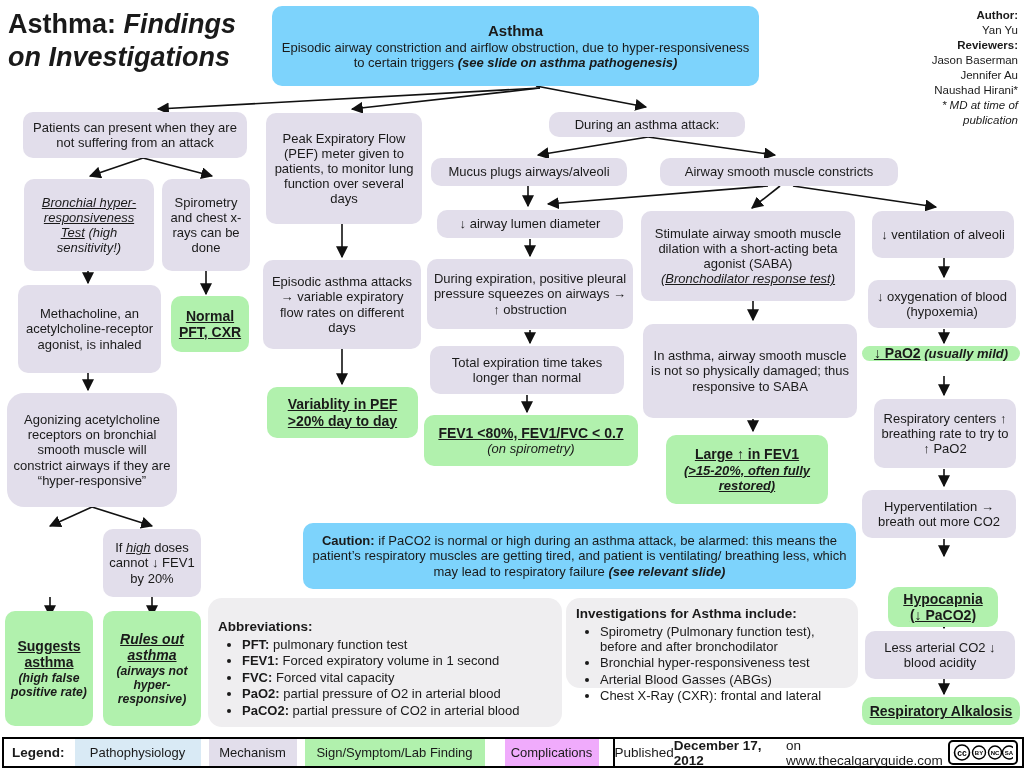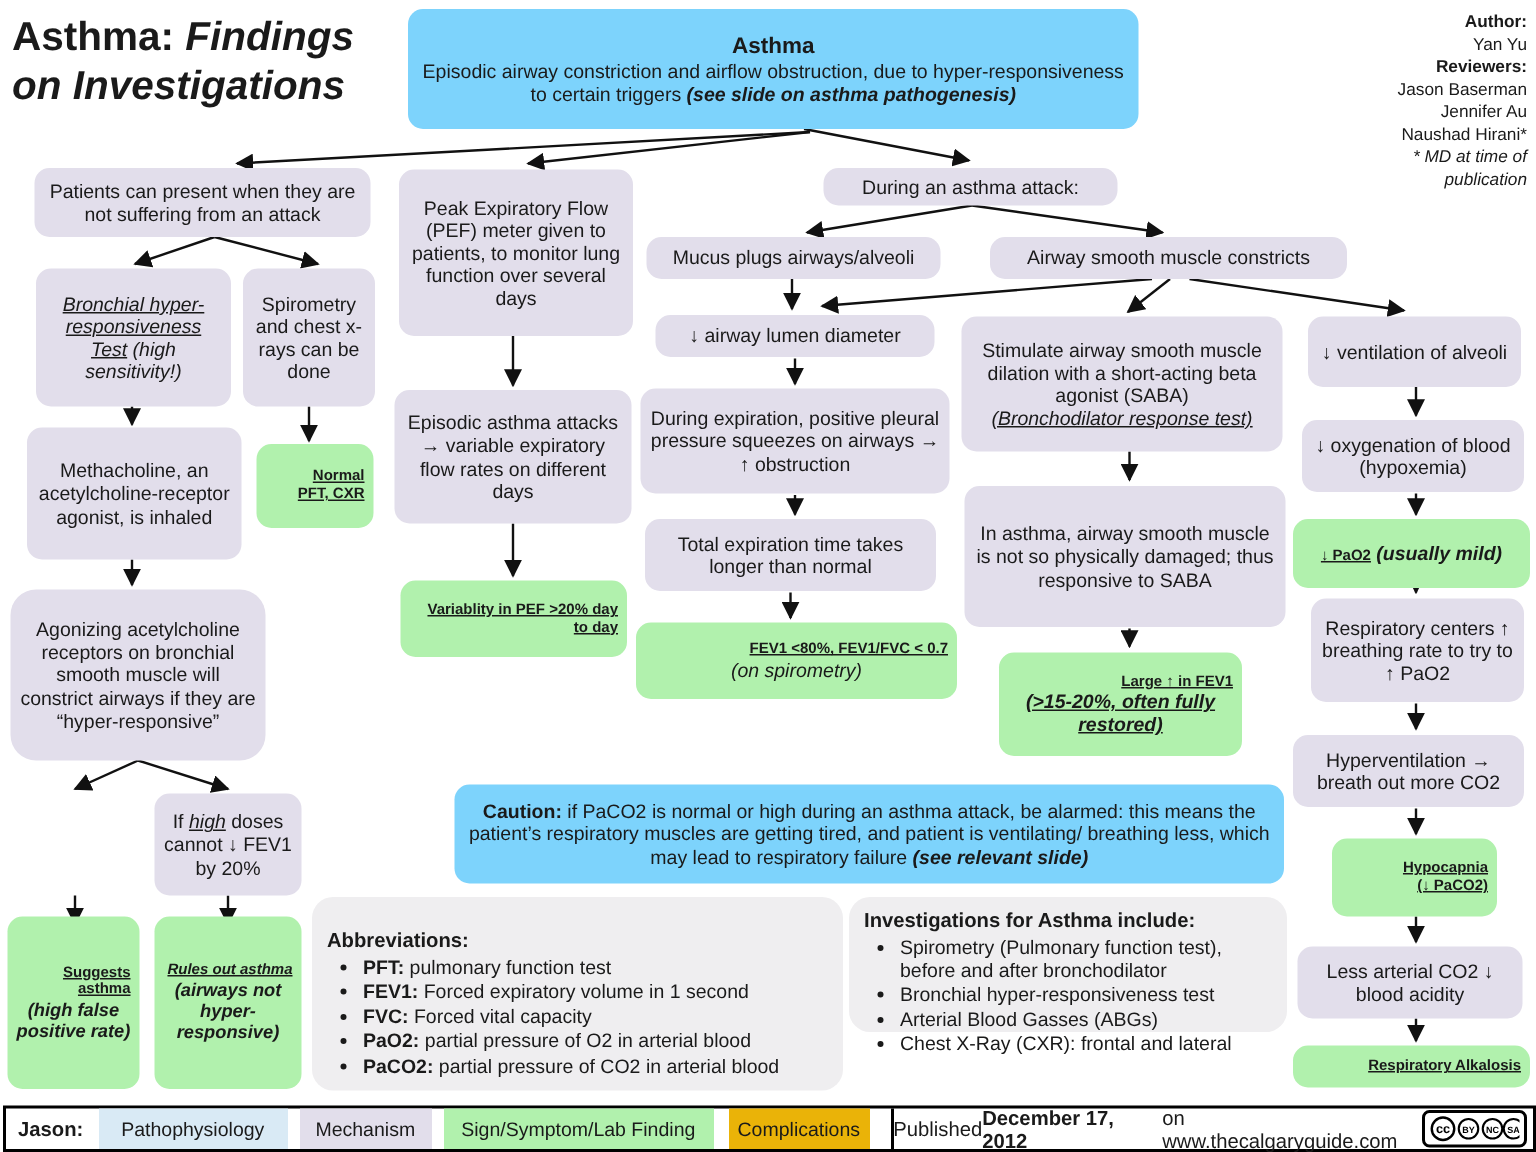--- a/index.html
+++ b/index.html
@@ -11,37 +11,37 @@
       font-size:13px;line-height:1.16;padding:4px 6px;box-sizing:border-box;}
   .bx .tx{width:100%;}
   .green{background:#b1f1ad;}
   .pink{background:#7dd3fc;}
   .gray{background:#efeef0;border-radius:14px;align-items:flex-start;text-align:left;}
   .u{text-decoration:underline;}
   .i{font-style:italic;}
   .b{font-weight:bold;}
   .pre{white-space:pre-line;}
   .blk{display:block;}
-  .f14{font-size:10px;text-align:right;}
+  .f14{font-size:14px;}
   .f12{font-size:12.2px;}
   .title{position:absolute;left:8px;top:8px;width:262px;font-size:27px;font-weight:bold;
          line-height:1.22;z-index:2;}
   .credits{position:absolute;right:6px;top:8px;width:130px;text-align:right;font-size:11.5px;
            line-height:1.3;z-index:2;}
   .listbox ul{margin:2px 0 0 0;padding-left:24px;}
   .listbox li{margin:1.5px 0;}
   .listbox .hd{font-weight:bold;font-size:13.5px;}
   .footer{position:absolute;left:2px;top:737px;width:1018px;height:27px;border:2px solid #000;
           display:flex;align-items:stretch;z-index:3;background:#fff;}
   .footer .lg{display:flex;align-items:center;font-weight:bold;font-size:13.5px;padding:0 10px 0 8px;}
   .sw{display:flex;align-items:center;justify-content:center;font-size:13px;}
   .sw-patho{background:#d9eaf5;width:126px;}
   .sw-mech{background:#e2deeb;width:88px;margin-left:8px;}
   .sw-find{background:#b1f1ad;width:180px;margin-left:8px;}
-  .sw-comp{background:#eab308;width:94px;margin-left:10px;}
+  .sw-comp{background:#f0abfc;width:94px;margin-left:20px;}
   .vdiv{width:2px;background:#000;margin-left:14px;}
   .pub{flex:1;display:flex;align-items:center;justify-content:center;font-size:13.5px;}
   .ccbadge{display:flex;align-items:center;margin:1px 4px 1px 0;border:2px solid #000;
            border-radius:5px;padding:0 3px;background:#fff;}
 </style>
 </head>
 <body>
 
 <div class="stage">
 
@@ -167,21 +167,21 @@
   </div>
 
   <div class="bx" style="left:643px;top:324px;width:214px;height:94px;">
     <div class="tx">In asthma, airway smooth muscle is not so physically damaged; thus responsive to SABA</div>
   </div>
 
   <div class="bx" style="left:868px;top:280px;width:148px;height:48px;">
     <div class="tx">↓ oxygenation of blood (hypoxemia)</div>
   </div>
 
-  <div class="bx green" style="left:862px;top:346px;width:158px;height:46px;">
+  <div class="bx green" style="left:862px;top:346px;width:158px;height:15px;">
     <div class="tx"><span class="b u f14">↓ PaO2</span><span class="b i"> (usually mild)</span></div>
   </div>
 
   <div class="bx" style="left:7px;top:393px;width:170px;height:114px;border-radius:17px;">
     <div class="tx">Agonizing acetylcholine receptors on bronchial smooth muscle will constrict airways if they are “hyper-responsive”</div>
   </div>
 
   <div class="bx green" style="left:267px;top:387px;width:151px;height:51px;">
     <div class="tx b u f14">Variablity in PEF &gt;20% day to day</div>
   </div>
@@ -214,21 +214,21 @@
 
 
   <div class="bx" style="left:103px;top:529px;width:98px;height:68px;">
     <div class="tx"><span>If </span><span class="i u">high</span><span> doses cannot ↓ FEV1 by 20%</span></div>
   </div>
 
   <div class="bx pink" style="left:303px;top:523px;width:553px;height:66px;">
     <div class="tx"><span class="b">Caution:</span><span> if PaCO2 is normal or high during an asthma attack, be alarmed: this means the patient’s respiratory muscles are getting tired, and patient is ventilating/ breathing less, which may lead to respiratory failure </span><span class="b i">(see relevant slide)</span></div>
   </div>
 
-  <div class="bx green" style="left:888px;top:559px;width:110px;height:52px;">
+  <div class="bx green" style="left:888px;top:587px;width:110px;height:40px;">
     <div class="tx b u pre f14">Hypocapnia
 (↓ PaCO2)</div>
   </div>
 
   <div class="bx green" style="left:5px;top:611px;width:88px;height:115px;">
     <div class="tx">
         <span class="b u blk f14">Suggests asthma</span>
         <span class="b i blk f12">(high false positive rate)</span>
       </div>
   </div>
@@ -267,21 +267,21 @@
 
   <div class="bx" style="left:865px;top:631px;width:150px;height:48px;">
     <div class="tx">Less arterial CO2 ↓ blood acidity</div>
   </div>
 
   <div class="bx green" style="left:862px;top:697px;width:158px;height:28px;">
     <div class="tx b u f14">Respiratory Alkalosis</div>
   </div>
 
   <div class="footer">
-    <div class="lg">Jason:</div>
+    <div class="lg">Legend:</div>
     <div class="sw sw-patho">Pathophysiology</div>
     <div class="sw sw-mech">Mechanism</div>
     <div class="sw sw-find">Sign/Symptom/Lab Finding</div>
     <div class="sw sw-comp">Complications</div>
     <div class="vdiv"></div>
     <div class="pub">
       <span>Published </span>
         <span class="b">December 17, 2012</span>
         <span> on www.thecalgaryguide.com</span>
     </div>

